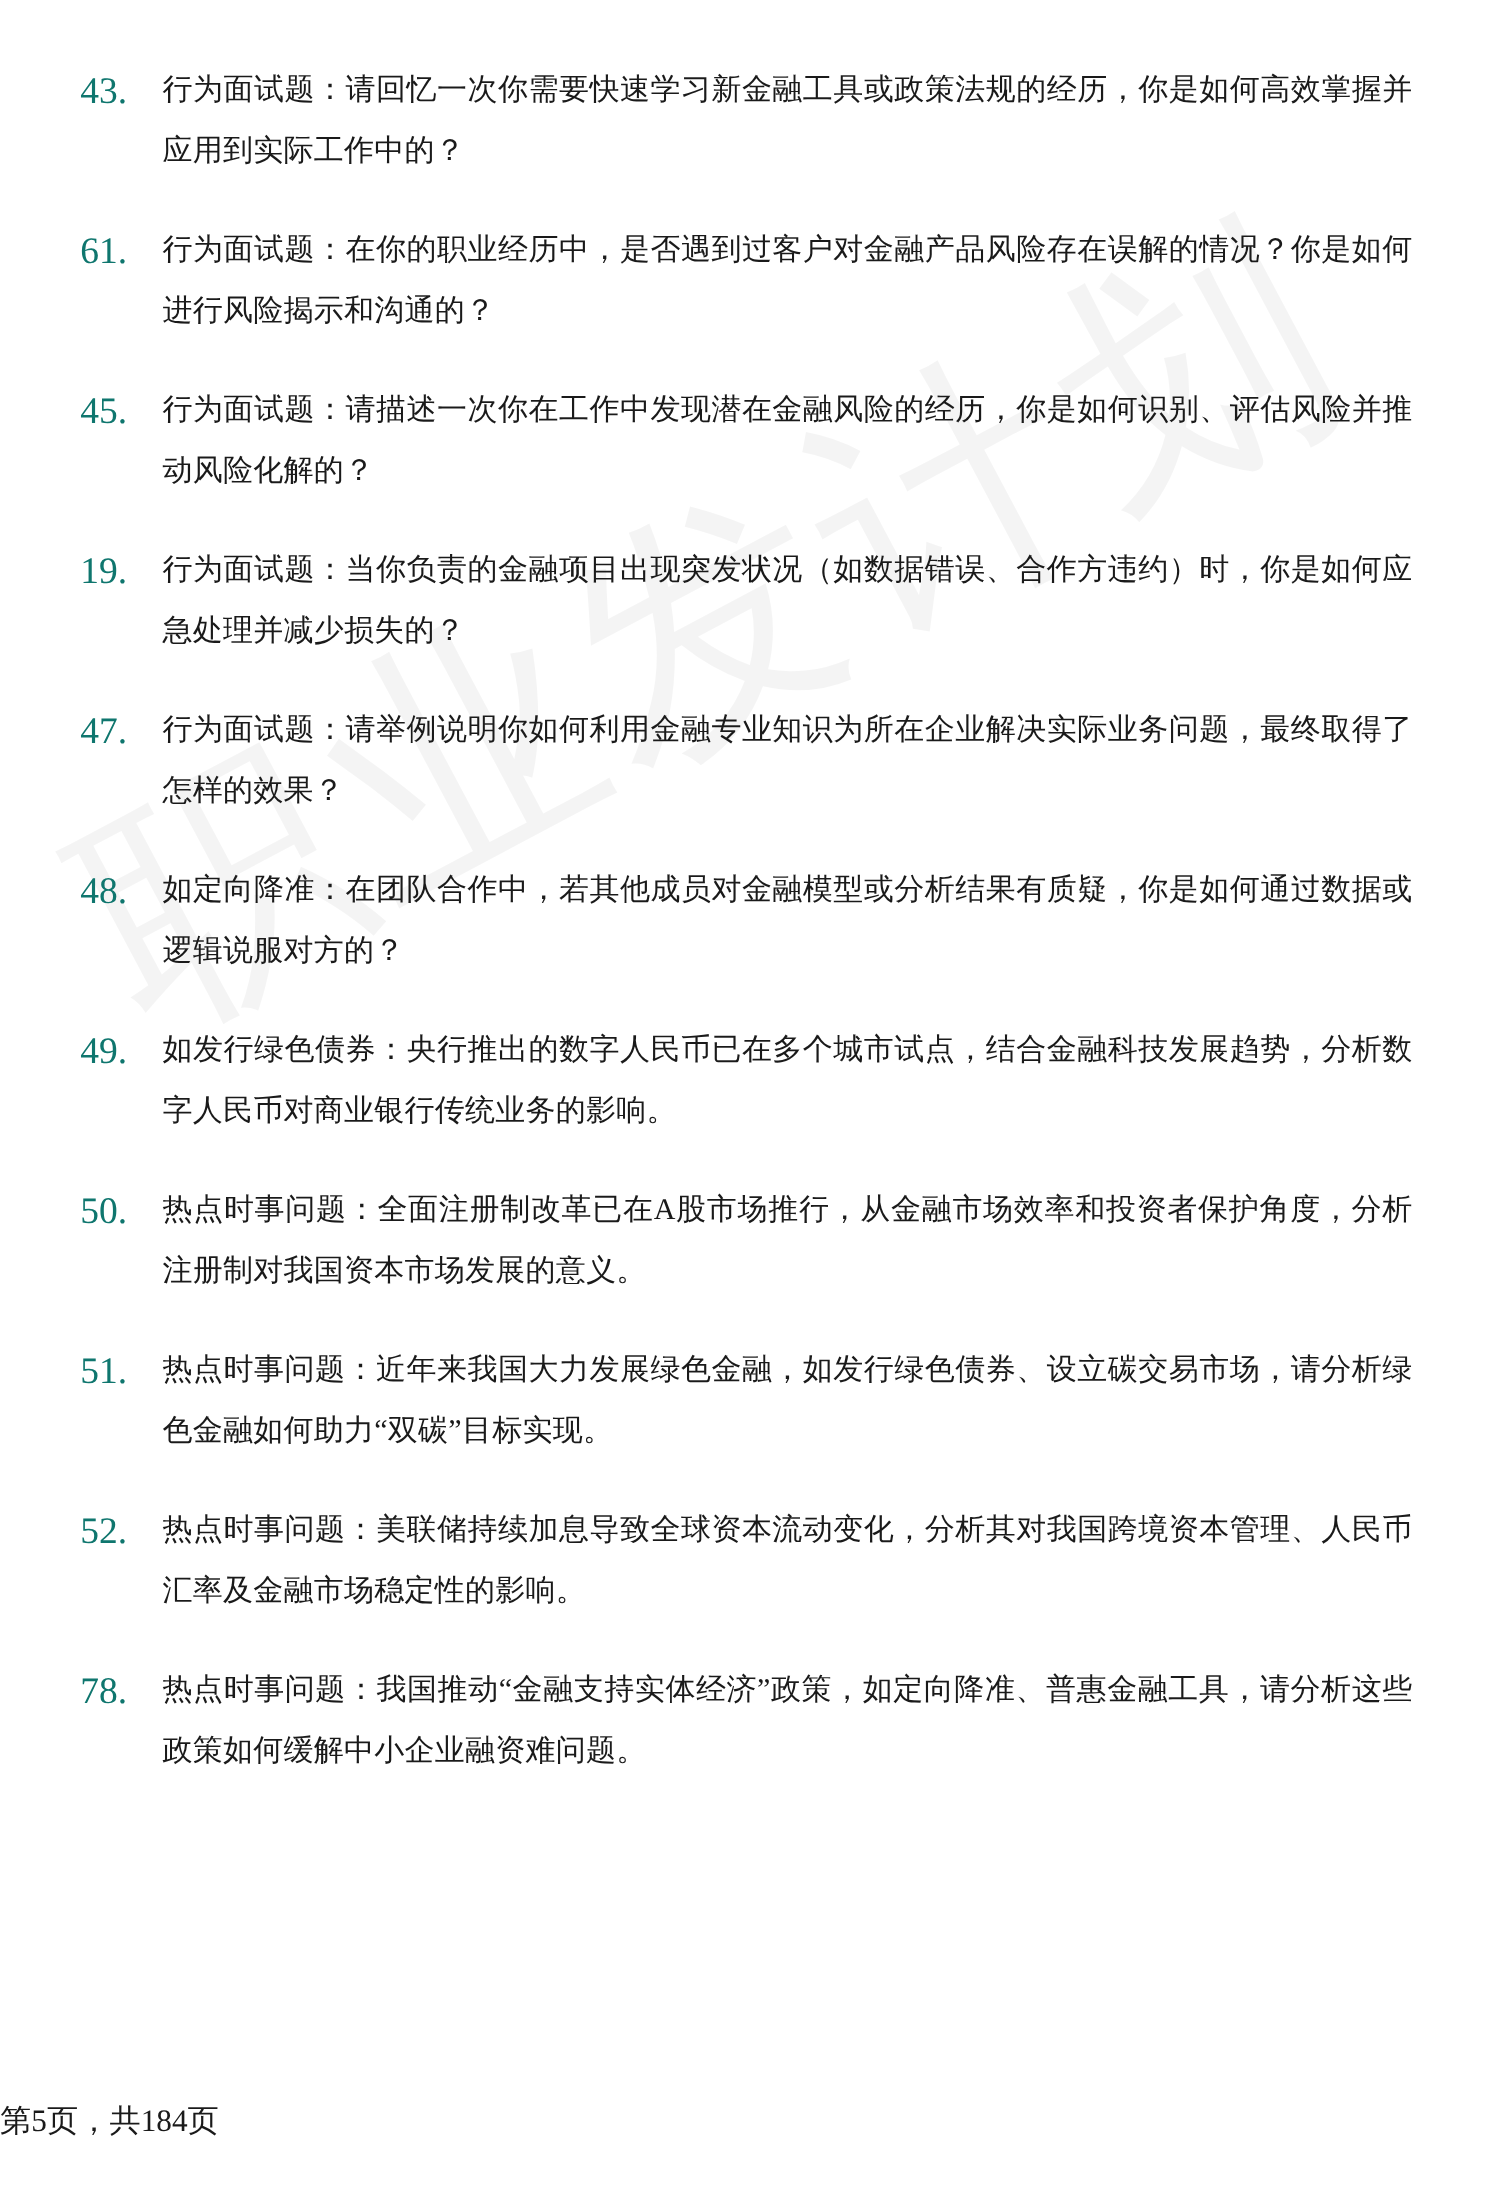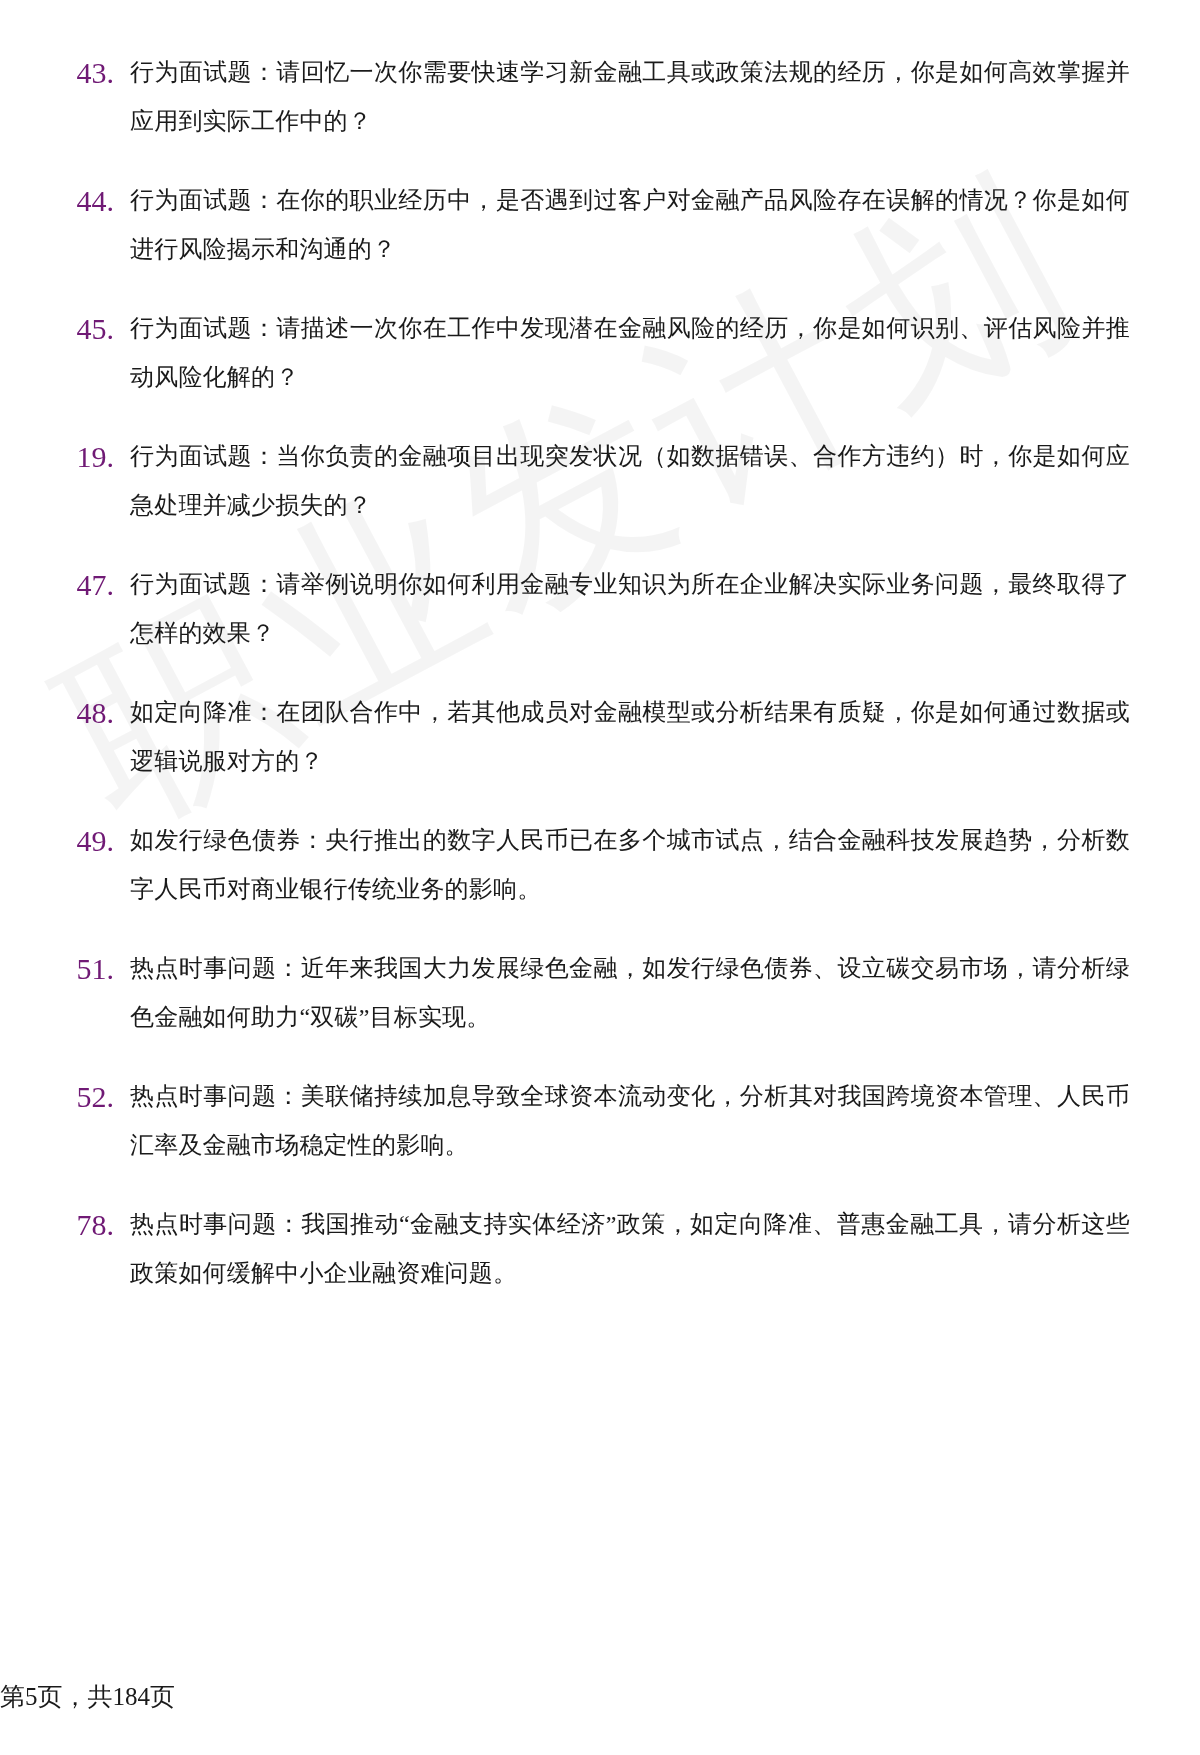--- a/index.html
+++ b/index.html
@@ -45,26 +45,26 @@
     z-index: 2;
   }
   .qitem {
     display: flex;
     align-items: flex-start;
     margin-bottom: 30px;
   }
   .qnum {
     flex: 0 0 auto;
     width: 62px;
-    text-align: right;
+    text-align: center;
     padding-right: 16px;
     font-size: 30px;
     line-height: 49px;
     font-family: "Liberation Serif", serif;
-    color: #701a75;
+    color: #0f766e;
   }
   .qtext {
     flex: 1 1 auto;
     font-size: 24px;
     line-height: 49px;
     text-align: justify;
     text-justify: inter-character;
     color: #1a1a1a;
     letter-spacing: 0.2px;
   }
@@ -88,21 +88,21 @@
   <div class="watermark">职业发计划</div>
 
   <div class="content">
 
     <div class="qitem">
       <div class="qnum">43.</div>
       <div class="qtext">行为面试题：请回忆一次你需要快速学习新金融工具或政策法规的经历，你是如何高效掌握并应用到实际工作中的？</div>
     </div>
 
     <div class="qitem">
-      <div class="qnum">44.</div>
+      <div class="qnum">61.</div>
       <div class="qtext">行为面试题：在你的职业经历中，是否遇到过客户对金融产品风险存在误解的情况？你是如何进行风险揭示和沟通的？</div>
     </div>
 
     <div class="qitem">
       <div class="qnum">45.</div>
       <div class="qtext">行为面试题：请描述一次你在工作中发现潜在金融风险的经历，你是如何识别、评估风险并推动风险化解的？</div>
     </div>
 
     <div class="qitem">
       <div class="qnum">19.</div>
@@ -117,20 +117,24 @@
     <div class="qitem">
       <div class="qnum">48.</div>
       <div class="qtext">如定向降准：在团队合作中，若其他成员对金融模型或分析结果有质疑，你是如何通过数据或逻辑说服对方的？</div>
     </div>
 
     <div class="qitem">
       <div class="qnum">49.</div>
       <div class="qtext">如发行绿色债券：央行推出的数字人民币已在多个城市试点，结合金融科技发展趋势，分析数字人民币对商业银行传统业务的影响。</div>
     </div>
 
+    <div class="qitem">
+      <div class="qnum">50.</div>
+      <div class="qtext">热点时事问题：全面注册制改革已在A股市场推行，从金融市场效率和投资者保护角度，分析注册制对我国资本市场发展的意义。</div>
+    </div>
 
     <div class="qitem">
       <div class="qnum">51.</div>
       <div class="qtext">热点时事问题：近年来我国大力发展绿色金融，如发行绿色债券、设立碳交易市场，请分析绿色金融如何助力“双碳”目标实现。</div>
     </div>
 
     <div class="qitem">
       <div class="qnum">52.</div>
       <div class="qtext">热点时事问题：美联储持续加息导致全球资本流动变化，分析其对我国跨境资本管理、人民币汇率及金融市场稳定性的影响。</div>
     </div>

